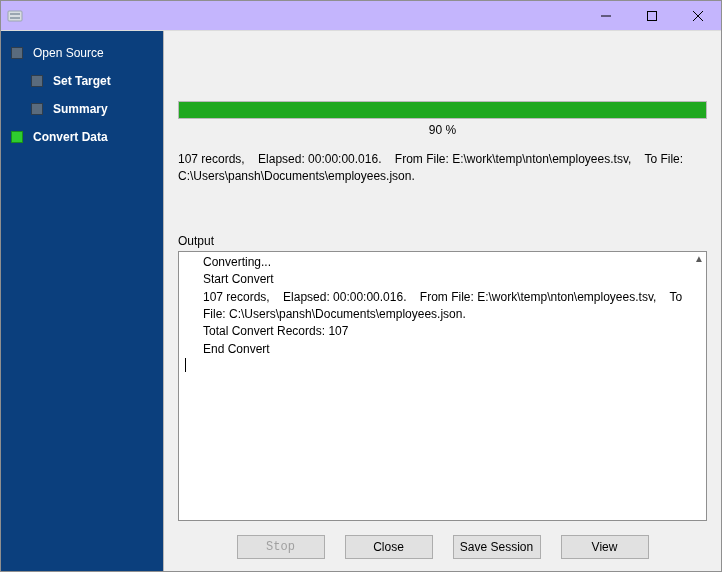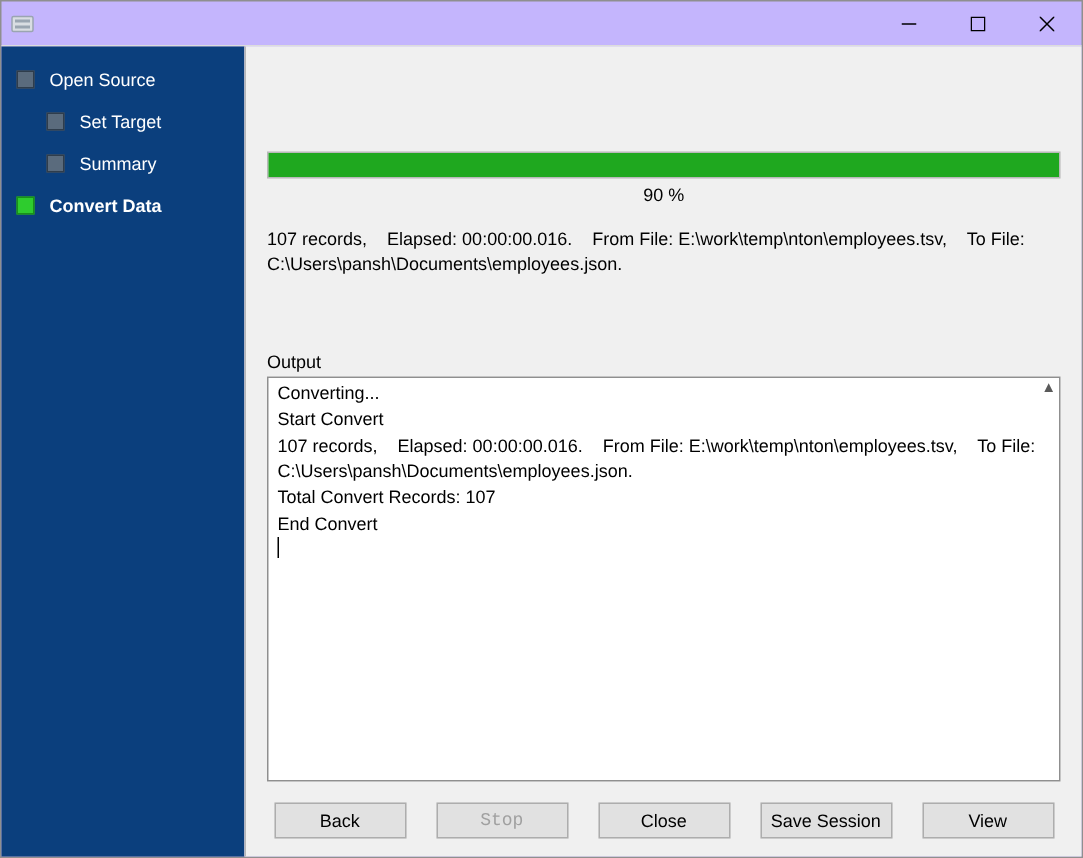--- a/index.html
+++ b/index.html
@@ -10,36 +10,36 @@
   .title-icon { width: 16px; height: 16px; display: inline-block; }
   .title-text { font-size: 12px; }
   .win-controls { display: flex; height: 100%; }
   .win-btn { width: 46px; height: 100%; display: flex; align-items: center; justify-content: center; background: transparent; border: none; }
   .win-btn svg { pointer-events: none; }
 
   .content { flex: 1; display: flex; min-height: 0; }
   .sidebar { width: 162px; background: #0b3f7d; padding-top: 8px; }
   .nav { list-style: none; margin: 0; padding: 0; }
   .nav li { display: flex; align-items: center; height: 28px; padding-left: 10px; color: #fff; cursor: pointer; }
-  .nav li.child { padding-left: 30px; }
+  .nav li.child { padding-left: 30px; font-weight: bold; }
   .nav li .box { width: 12px; height: 12px; margin-right: 10px; background: #5a6b7d; border: 1px solid #2f3d4c; flex: 0 0 auto; }
   .nav li.active { font-weight: bold; }
   .nav li.active .box { background: #2ecc2e; border-color: #1a8f1a; }
   .nav li .label { white-space: nowrap; }
 
   .main { flex: 1; background: #f0f0f0; border-left: 1px solid #b6b6b6; display: flex; flex-direction: column; min-width: 0; }
   .main-body { flex: 1; padding: 14px 14px 4px 14px; display: flex; flex-direction: column; min-height: 0; }
   .progress-wrap { margin-top: 56px; }
   .progress-track { height: 18px; border: 1px solid #b9b9b9; background: #e6e6e6; position: relative; }
   .progress-fill { position: absolute; left: 0; top: 0; bottom: 0; background: #1fa81f; }
   .progress-label { text-align: center; margin-top: 4px; font-size: 12px; }
   .status-line { margin-top: 14px; font-size: 12px; line-height: 1.45; white-space: pre-wrap; }
   .output-label { margin-top: 48px; font-size: 12px; }
   .output-box { flex: 1; margin-top: 3px; border: 1px solid #8f8f8f; background: #fff; overflow-y: auto; position: relative; }
-  .output-text { padding: 2px 6px 2px 6px; font-size: 12px; line-height: 1.45; white-space: pre-wrap; word-break: break-word; }
+  .output-text { padding: 2px 6px 2px 24px; font-size: 12px; line-height: 1.45; white-space: pre-wrap; word-break: break-word; }
   .caret-line { border-left: 1px solid #000; height: 14px; margin-left: 6px; margin-top: -2px; }
 
   .button-row { display: flex; justify-content: center; gap: 20px; padding: 10px 0 12px 0; }
   .btn { width: 88px; height: 24px; border: 1px solid #adadad; background: #e1e1e1; font-family: inherit; font-size: 12px; cursor: pointer; }
   .btn:disabled { color: #a0a0a0; cursor: default; font-family: Liberation Mono, monospace; }
 
   
   .scroll-up { position: absolute; right: 2px; top: 2px; color: #5a5a5a; font-size: 10px; line-height: 1; }
 </style>
 </head>
@@ -119,21 +119,20 @@
 Start Convert
 107 records,    Elapsed: 00:00:00.016.    From File: E:\work\temp\nton\employees.tsv,    To File: C:\Users\pansh\Documents\employees.json.
 Total Convert Records: 107
 End Convert</div>
           <div class="caret-line"></div>
         </div>
 
       </div>
 
       <div class="button-row">
-        <button class="btn">Back</button>
         <button class="btn" disabled="">Stop</button>
         <button class="btn">Close</button>
         <button class="btn">Save Session</button>
         <button class="btn">View</button>
       </div>
     </div>
 
   </div>
 </div>
 

